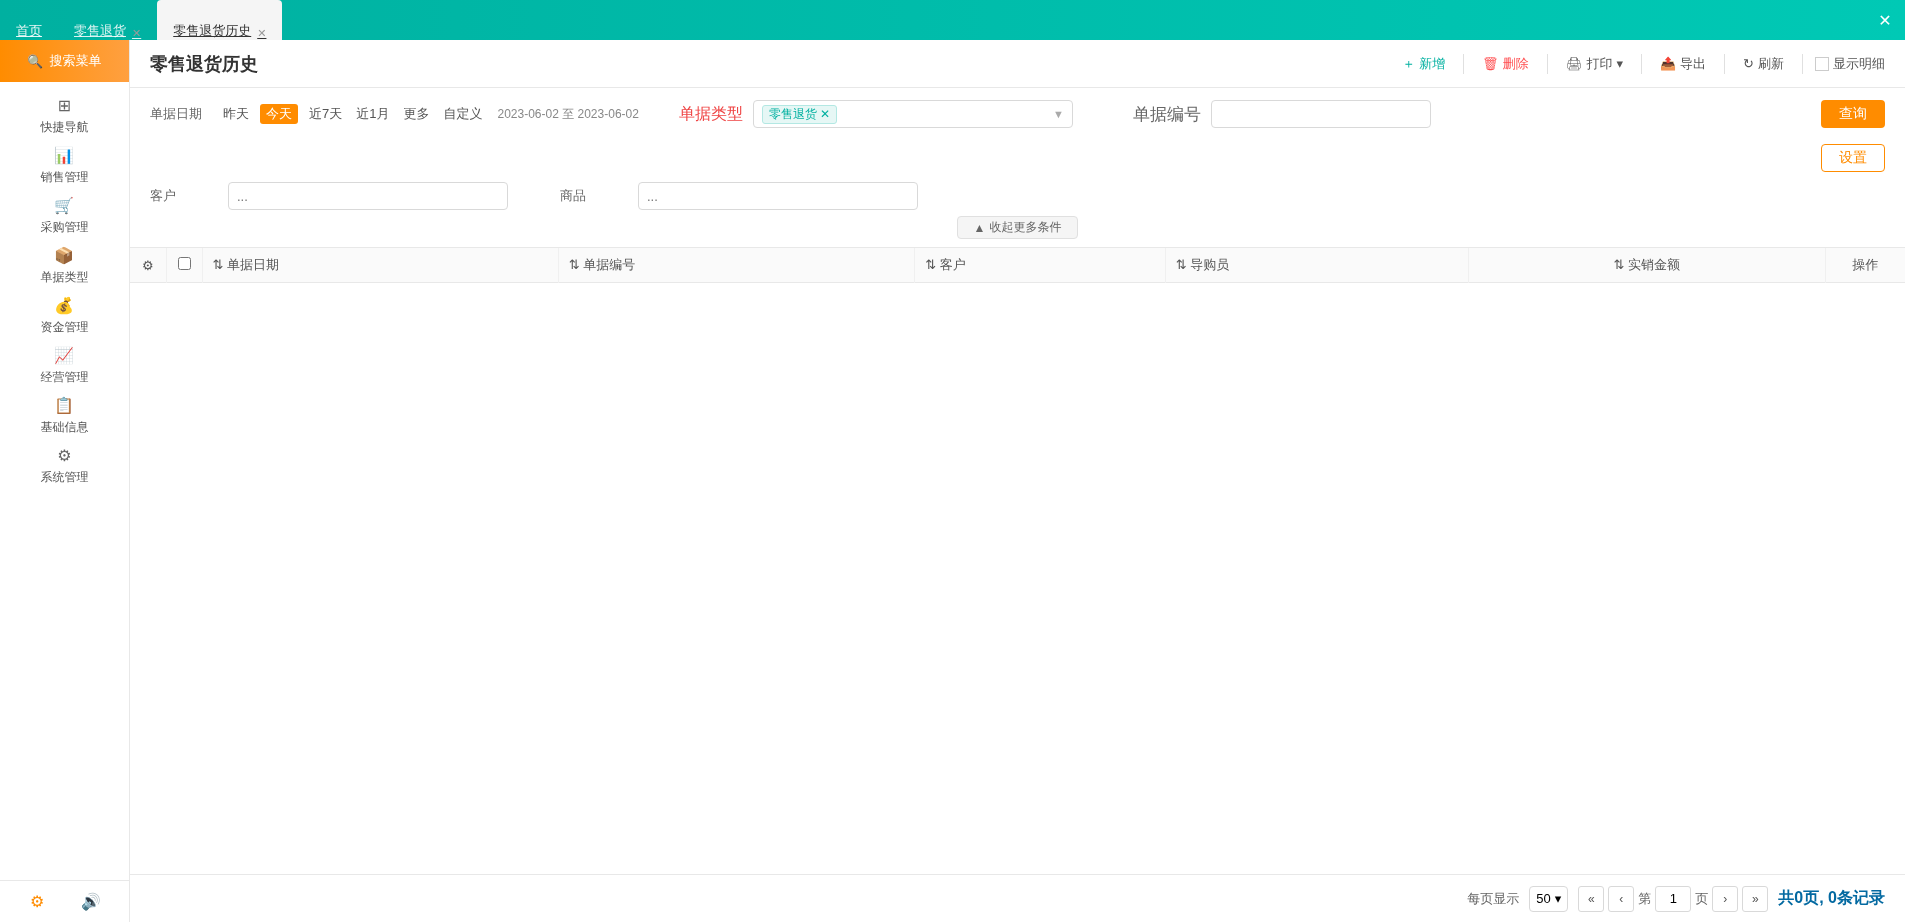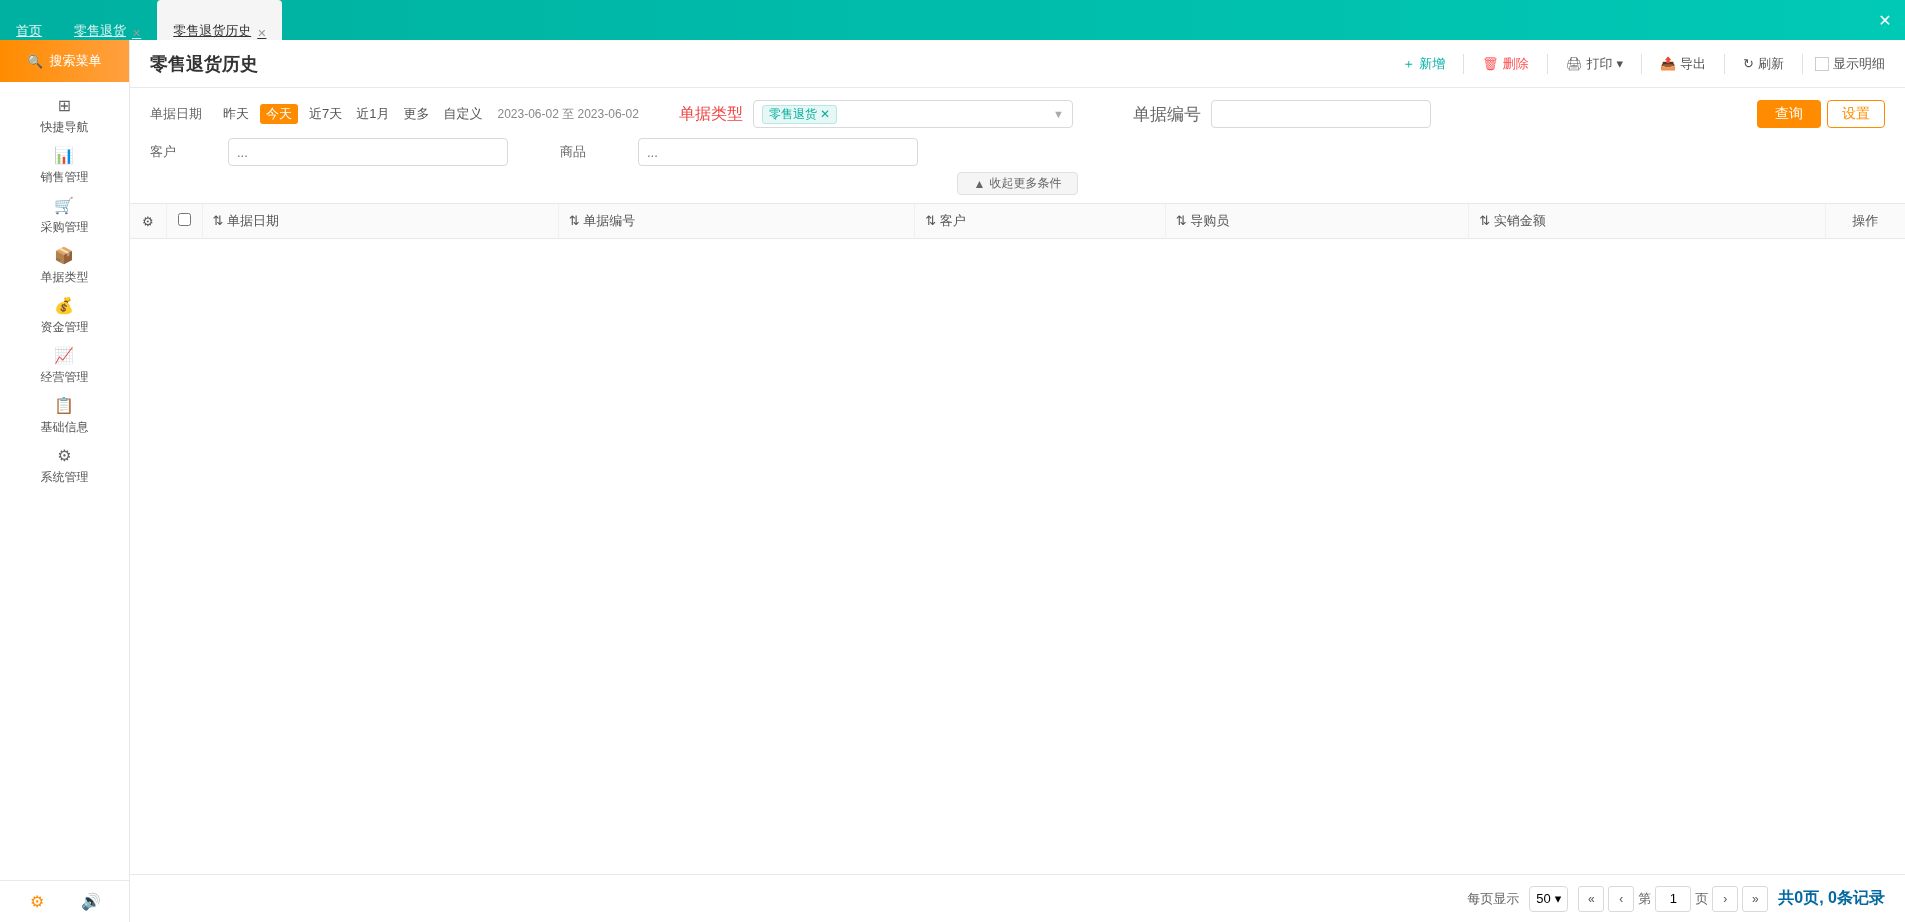--- a/index.html
+++ b/index.html
@@ -301,22 +301,22 @@
       color: #ff8c00;
       border: 1px solid #ff8c00;
       border-radius: 4px;
       padding: 4px 14px;
       font-size: 14px;
       cursor: pointer;
       white-space: nowrap;
     }
     .query-settings-col {
       display: flex;
-      flex-direction: row;
-      gap: 6px;
+      flex-direction: column;
+      gap: 16px;
       margin-left: 20px;
     }
 
     .filter-row-2 {
       display: flex;
       align-items: center;
       gap: 12px;
       margin-bottom: 6px;
     }
     .filter-item {
@@ -392,21 +392,21 @@
       white-space: nowrap;
       border-right: 1px solid #f0f0f0;
     }
     thead th:last-child { border-right: none; }
     .th-settings {
       width: 36px;
       text-align: center;
     }
     .th-check { width: 36px; text-align: center; }
     .th-actions { width: 80px; text-align: center; }
-    .th-amount { text-align: left; }
+    .th-amount { text-align: center; }
 
     .empty-state {
       flex: 1;
       display: flex;
       flex-direction: column;
       align-items: center;
       justify-content: center;
       padding: 60px 0;
     }
     .empty-icon {

